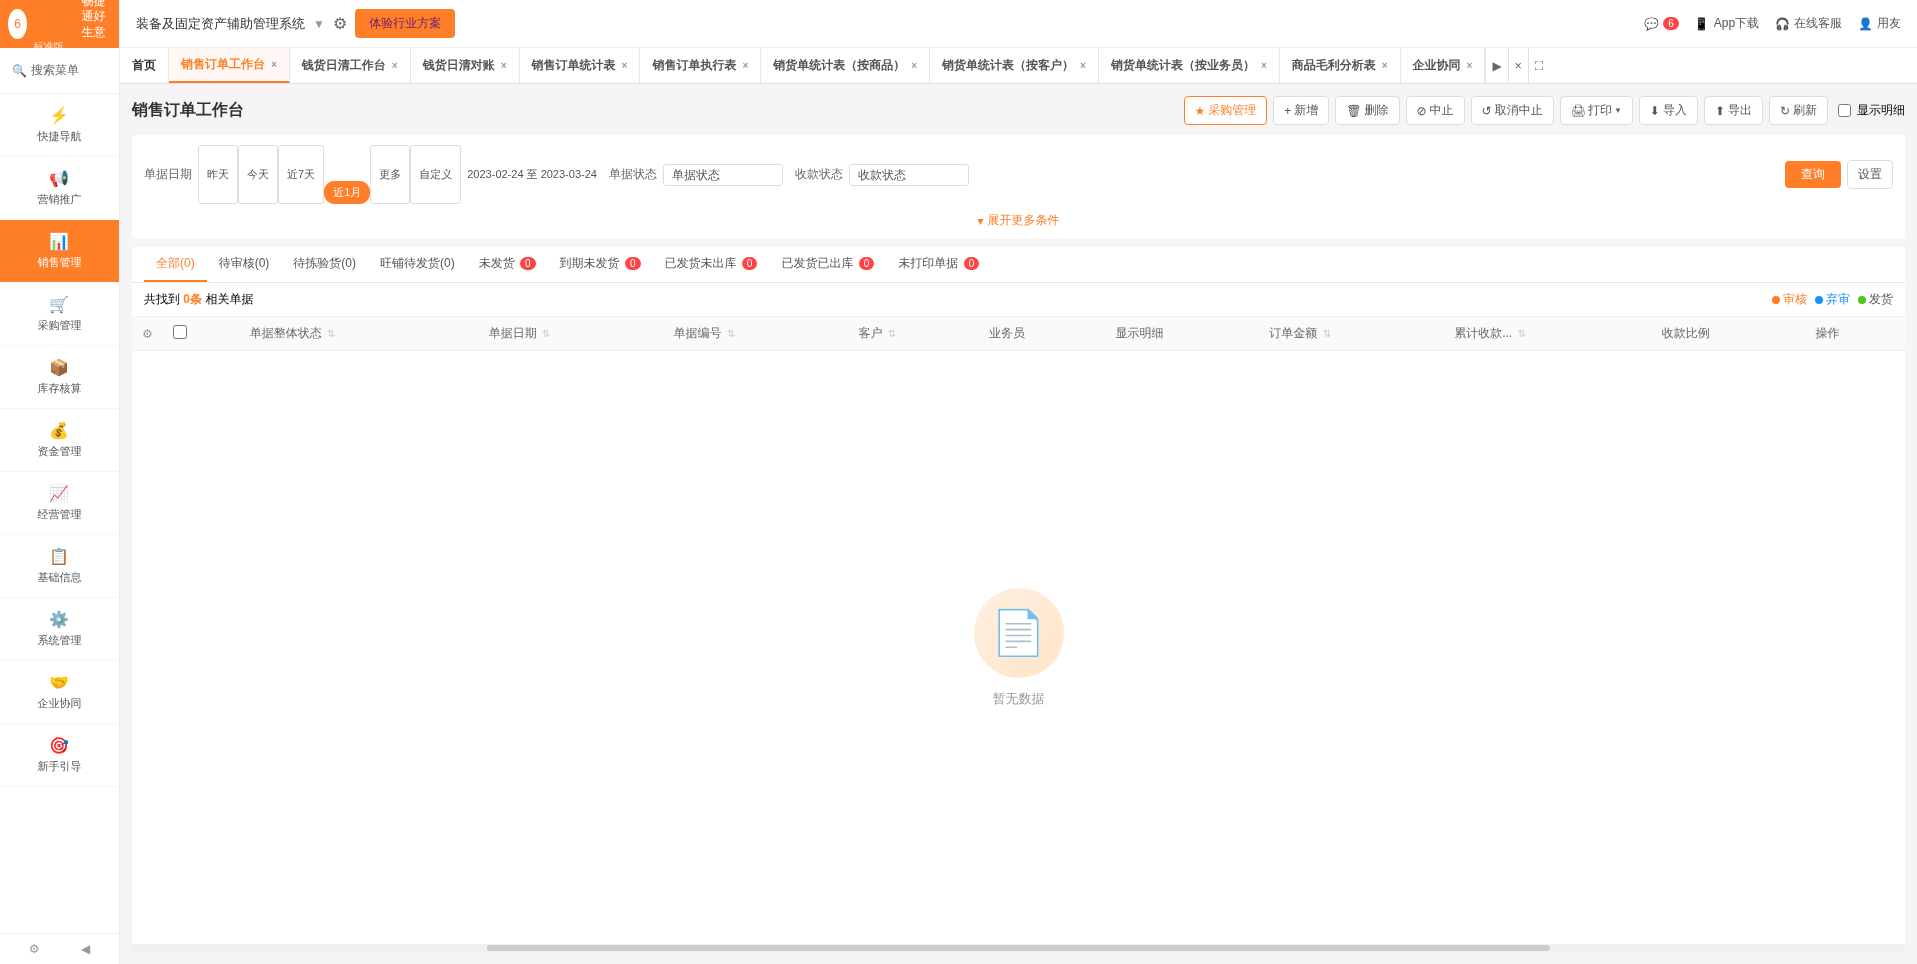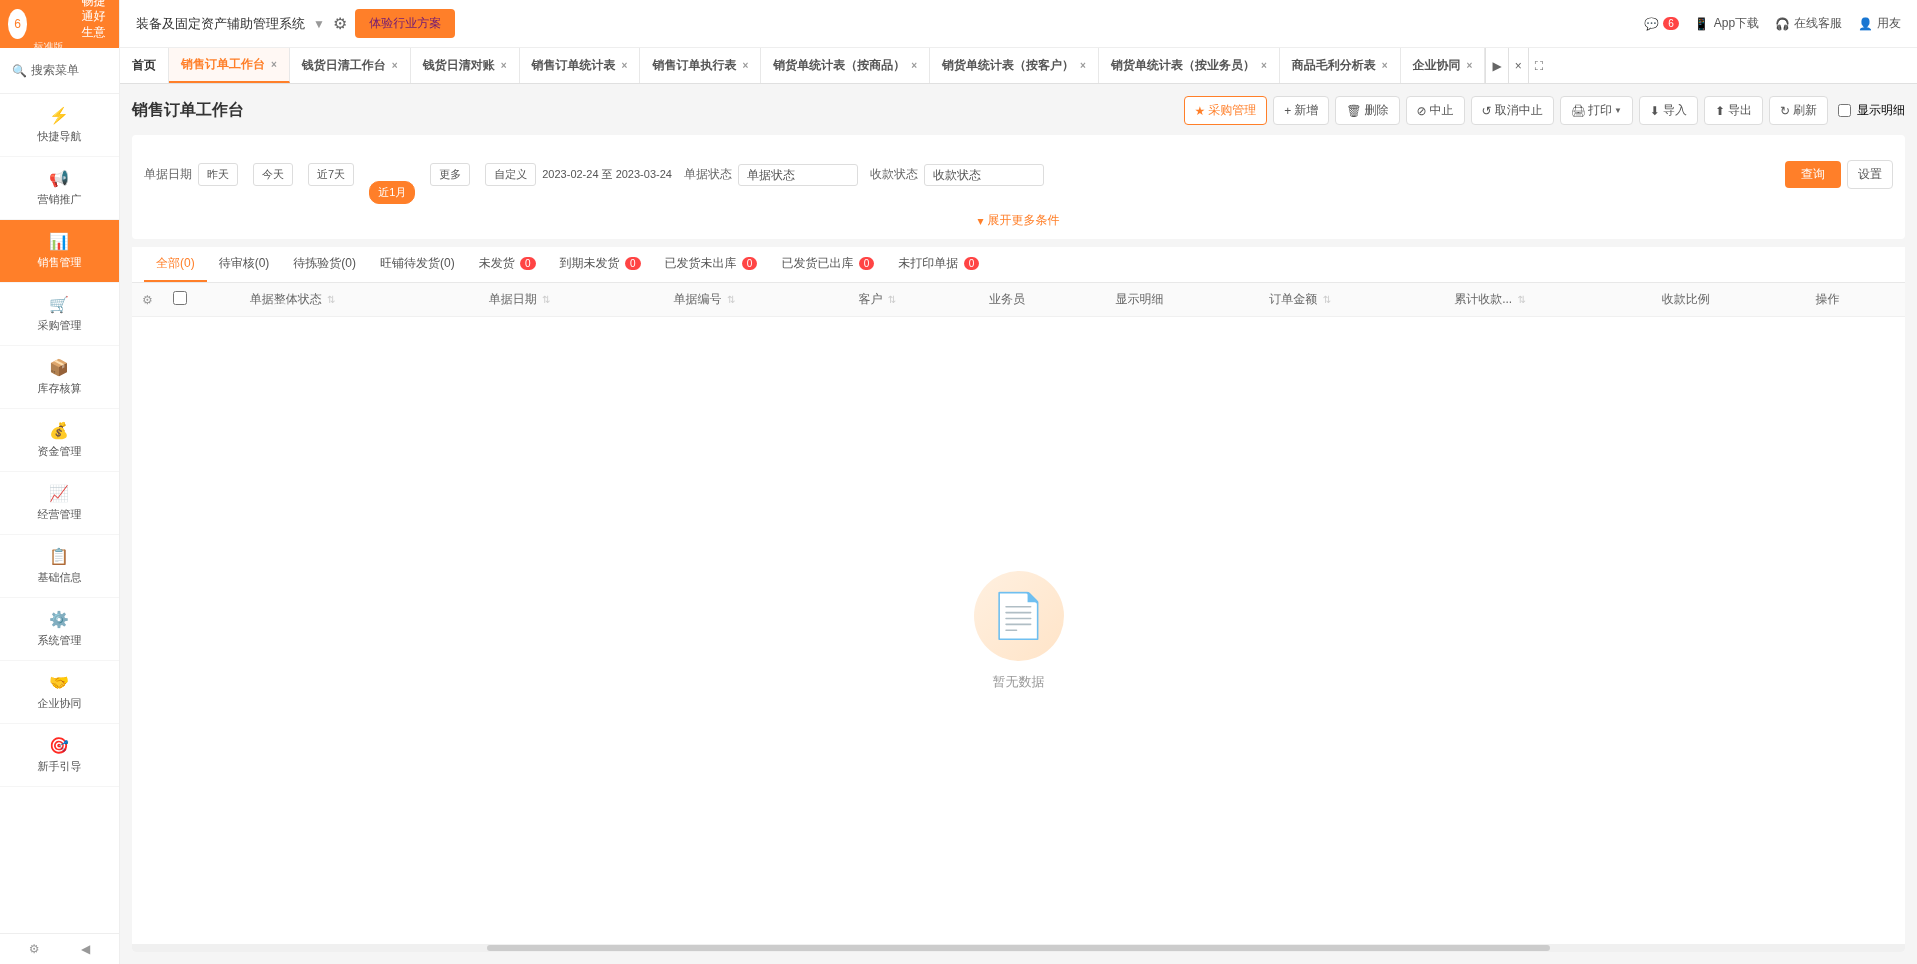--- a/index.html
+++ b/index.html
@@ -52,21 +52,21 @@
     .btn-smart { background: #fff; border: 1px solid #ff7f29; color: #ff7f29; padding: 5px 10px; border-radius: 4px; cursor: pointer; display: flex; align-items: center; gap: 3px; }
     .btn-action { background: #fff; border: 1px solid #ddd; color: #555; padding: 5px 10px; border-radius: 4px; cursor: pointer; display: flex; align-items: center; gap: 3px; }
     .btn-query { background: #ff7f29; color: #fff; border: none; padding: 5px 16px; border-radius: 4px; cursor: pointer; }
     .btn-set { background: #fff; border: 1px solid #ddd; color: #555; padding: 5px 10px; border-radius: 4px; cursor: pointer; }
 
     
     .filter-card { background: #fff; border-radius: 4px; padding: 10px 12px; margin-bottom: 8px; }
     .filter-row { display: flex; align-items: center; gap: 12px; flex-wrap: wrap; }
     .filter-item { display: flex; align-items: center; gap: 6px; }
     .filter-label { color: #666; white-space: nowrap; }
-    .filter-date-group { display: flex; gap: 15px; align-items: center; }
+    .filter-date-group { display: flex; gap: 0; }
     .filter-date-btn { padding: 3px 8px; border: 1px solid #ddd; border-radius: 3px; cursor: pointer; color: #555; background: #fff; font-size: 11px; }
     .filter-date-btn.active { background: #ff7f29; color: #fff; border-color: #ff7f29; border-radius: 10px; margin-top: 36px; }
     .filter-date-range { color: #555; font-size: 11px; }
     .filter-select { border: 1px solid #ddd; border-radius: 3px; padding: 3px 20px 3px 8px; color: #555; background: #fff; appearance: none; cursor: pointer; min-width: 120px; }
     .filter-expand { display: flex; align-items: center; gap: 4px; color: #ff7f29; cursor: pointer; font-size: 12px; margin: 0 auto; }
 
     
     .sub-tabs { display: flex; gap: 0; background: #fff; border-radius: 4px 4px 0 0; border-bottom: 1px solid #e8e8e8; padding: 0 12px; flex-shrink: 0; }
     .sub-tab { padding: 8px 12px; cursor: pointer; color: #555; border-bottom: 2px solid transparent; white-space: nowrap; font-size: 12px; }
     .sub-tab.active { color: #ff7f29; border-bottom: 2px solid #ff7f29; }
@@ -377,20 +377,41 @@
         <div class="sub-tab">
           <span>已发货已出库</span>
           <span style="background:#ff4444;color:#fff;border-radius:10px;padding:1px 5px;font-size:10px;margin-left:2px;">0</span>
         </div>
         <div class="sub-tab">
           <span>未打印单据</span>
           <span style="background:#ff4444;color:#fff;border-radius:10px;padding:1px 5px;font-size:10px;margin-left:2px;">0</span>
         </div>
       </div>
 
+      <div class="table-toolbar">
+        <div>
+          <span>共找到</span>
+          <span style="color:#ff7f29;font-weight:bold;">0条</span>
+          <span>相关单据</span>
+        </div>
+        <div class="table-actions">
+          <div class="table-action-btn orange">
+            <span class="dot dot-orange"></span>
+            <span>审核</span>
+          </div>
+          <div class="table-action-btn blue">
+            <span class="dot dot-blue"></span>
+            <span>弃审</span>
+          </div>
+          <div class="table-action-btn">
+            <span class="dot dot-green"></span>
+            <span>发货</span>
+          </div>
+        </div>
+      </div>
 
       <div style="flex:1; overflow:auto; display:flex; flex-direction:column;">
         <table>
           <thead>
             <tr>
               <th class="gear-col">⚙</th>
               <th><input type="checkbox" class="checkbox" style=""></th>
               <th>
                 <span>单据整体状态</span>
                 <span class="sort-icon">⇅</span>

